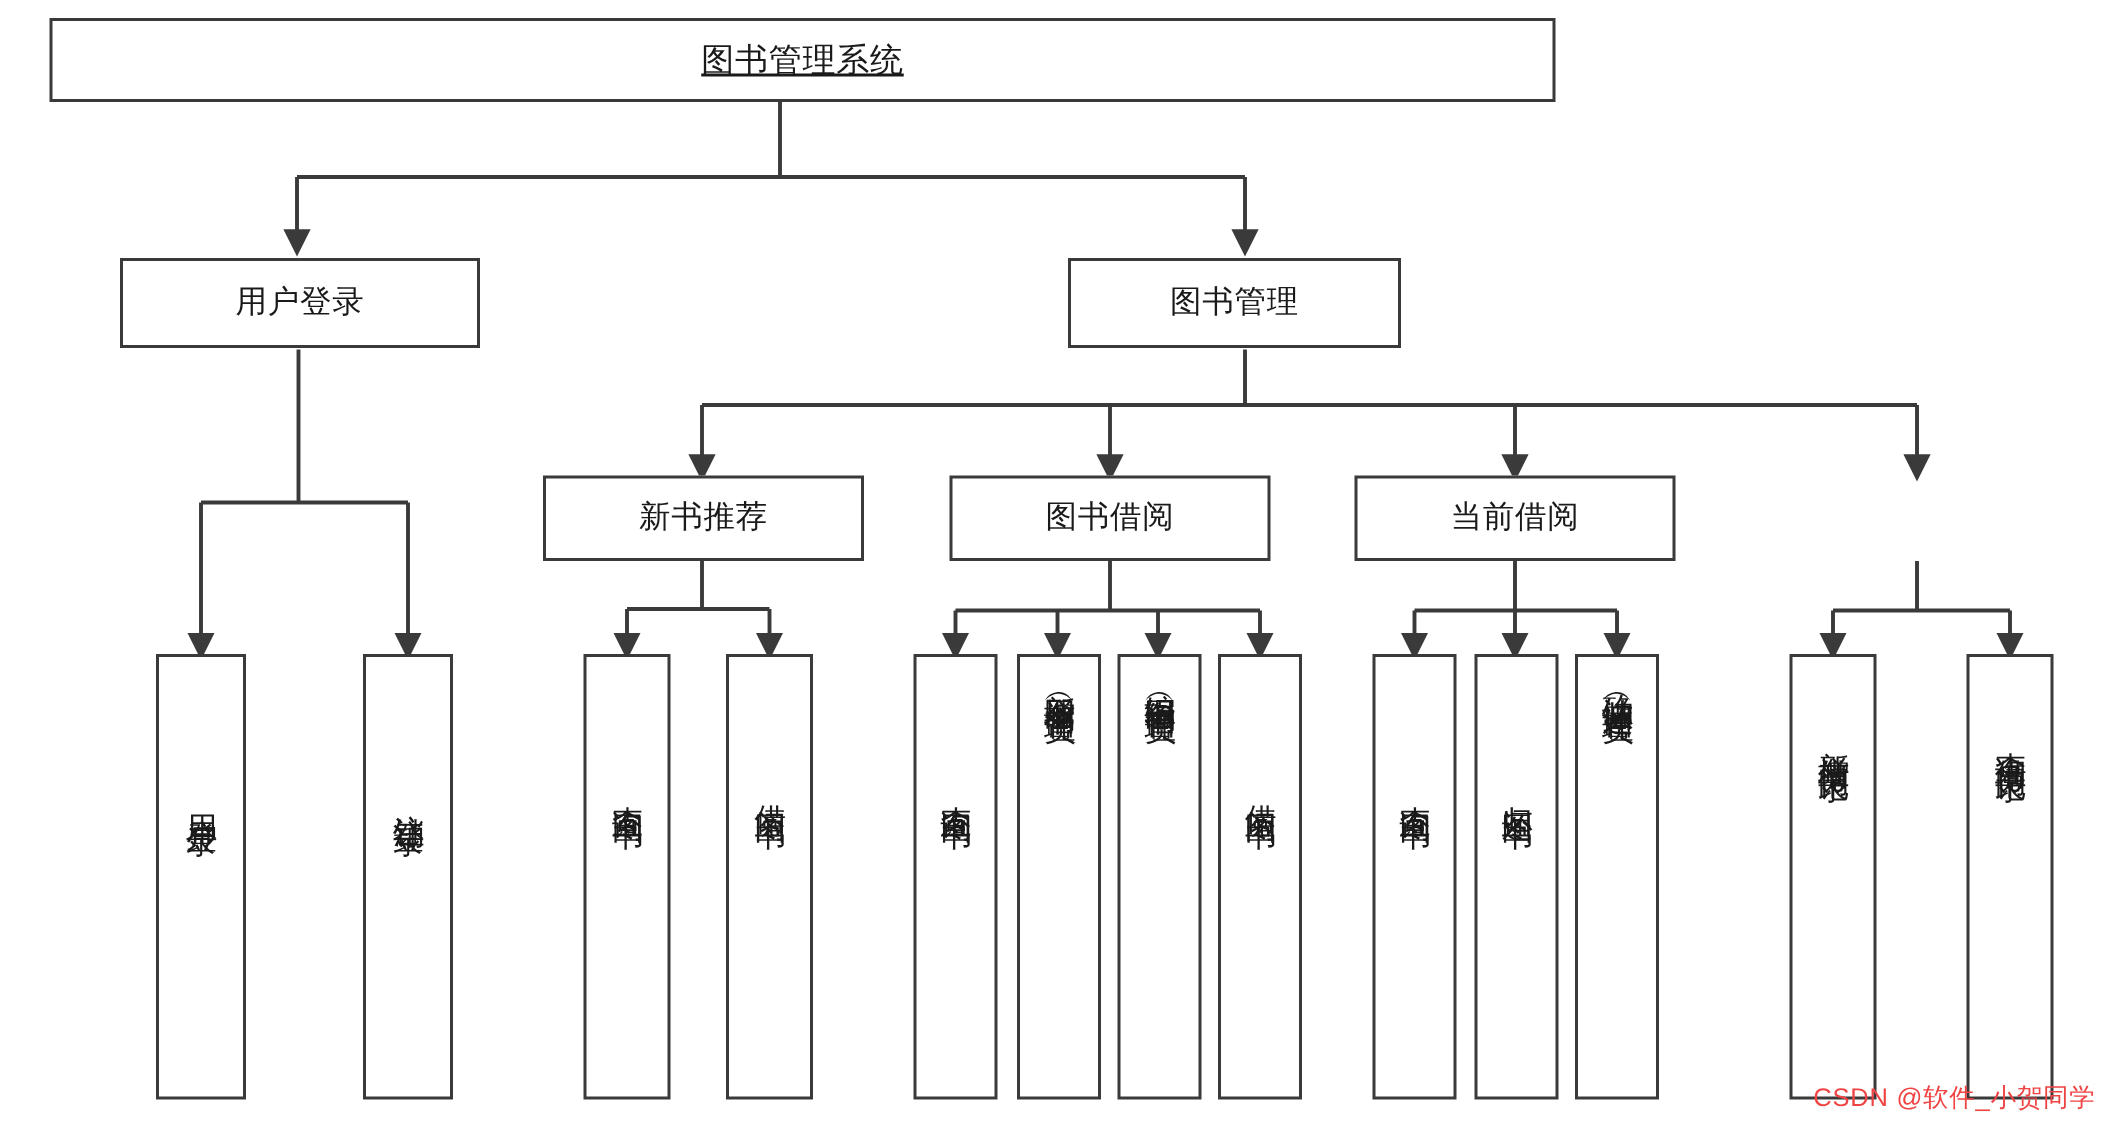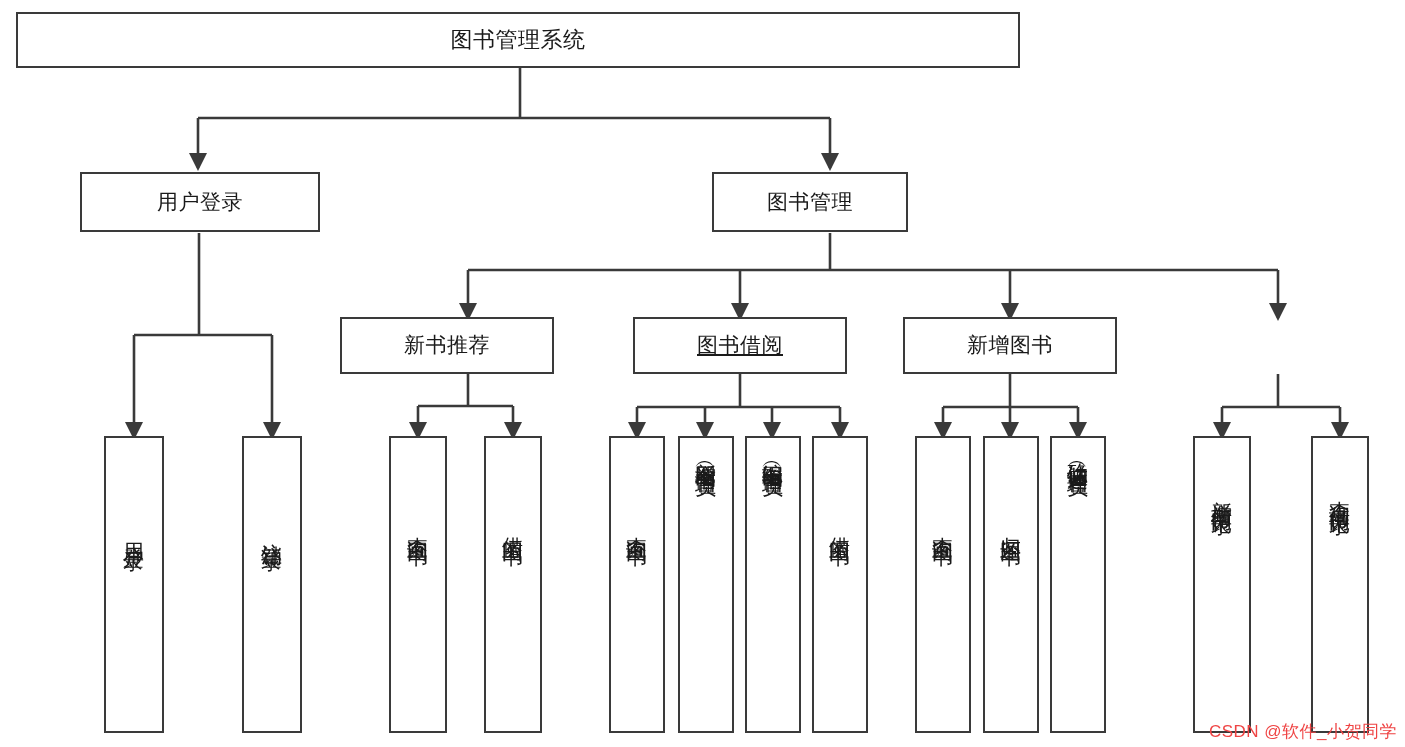--- a/index.html
+++ b/index.html
@@ -126,39 +126,39 @@
       <path d="M 1010 407 L 1010 437" marker-end="url(#arrow)"></path>
       <path d="M 1078 407 L 1078 437" marker-end="url(#arrow)"></path>
 
       <path d="M 1278 374 L 1278 407"></path>
       <path d="M 1222 407 L 1340 407"></path>
       <path d="M 1222 407 L 1222 437" marker-end="url(#arrow)"></path>
       <path d="M 1340 407 L 1340 437" marker-end="url(#arrow)"></path>
     </g>
   </svg>
 
-  <div class="node horiz root" style="left:16px; top:12px; width:1004px; height:56px;">
+  <div class="node horiz root" style="left:33px; top:12px; width:1004px; height:56px;text-decoration:underline;">
     <span class="node-label">图书管理系统</span>
   </div>
 
   <div class="node horiz" style="left:80px; top:172px; width:240px; height:60px;">
     <span class="node-label">用户登录</span>
   </div>
-  <div class="node horiz" style="left:712px; top:172px; width:196px; height:60px;">
+  <div class="node horiz" style="left:712px; top:172px; width:222px; height:60px;">
     <span class="node-label">图书管理</span>
   </div>
 
-  <div class="node horiz" style="left:340px; top:317px; width:214px; height:57px;">
+  <div class="node horiz" style="left:362px; top:317px; width:214px; height:57px;">
     <span class="node-label">新书推荐</span>
   </div>
-  <div class="node horiz" style="left:633px; top:317px; width:214px; height:57px;text-decoration:underline;">
+  <div class="node horiz" style="left:633px; top:317px; width:214px; height:57px;">
     <span class="node-label">图书借阅</span>
   </div>
   <div class="node horiz" style="left:903px; top:317px; width:214px; height:57px;">
-    <span class="node-label">新增图书</span>
+    <span class="node-label">当前借阅</span>
   </div>
 
   <div class="node vert" style="left:104px; top:436px; width:60px; height:297px; padding-top:88px;">
     <span class="node-label">用户登录</span>
   </div>
   <div class="node vert" style="left:242px; top:436px; width:60px; height:297px; padding-top:88px;">
     <span class="node-label">注销登录</span>
   </div>
 
   <div class="node vert" style="left:389px; top:436px; width:58px; height:297px; padding-top:82px;">

